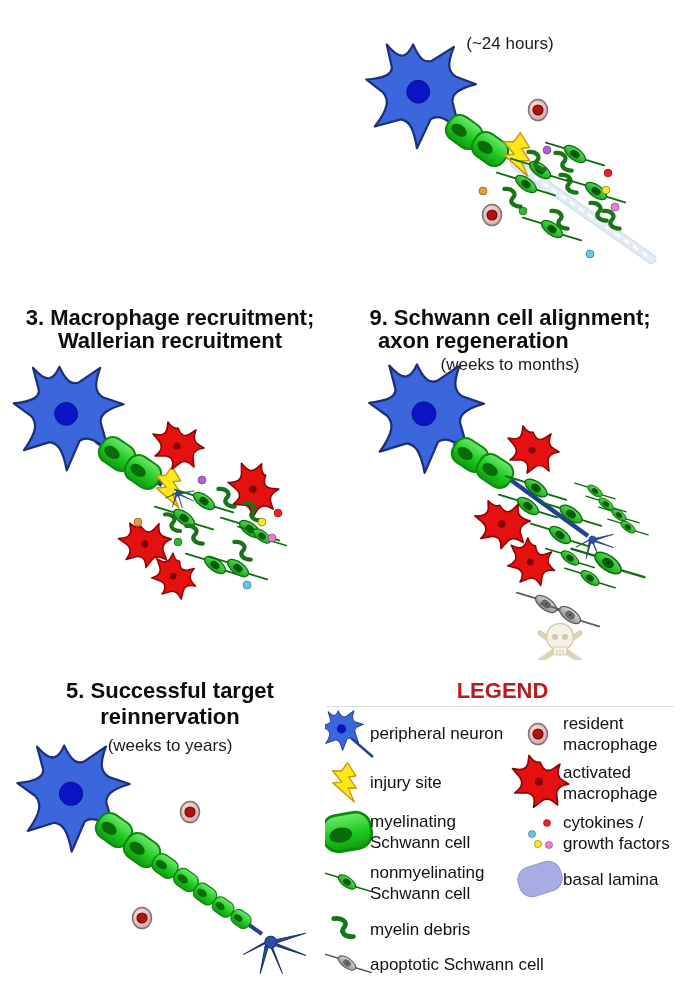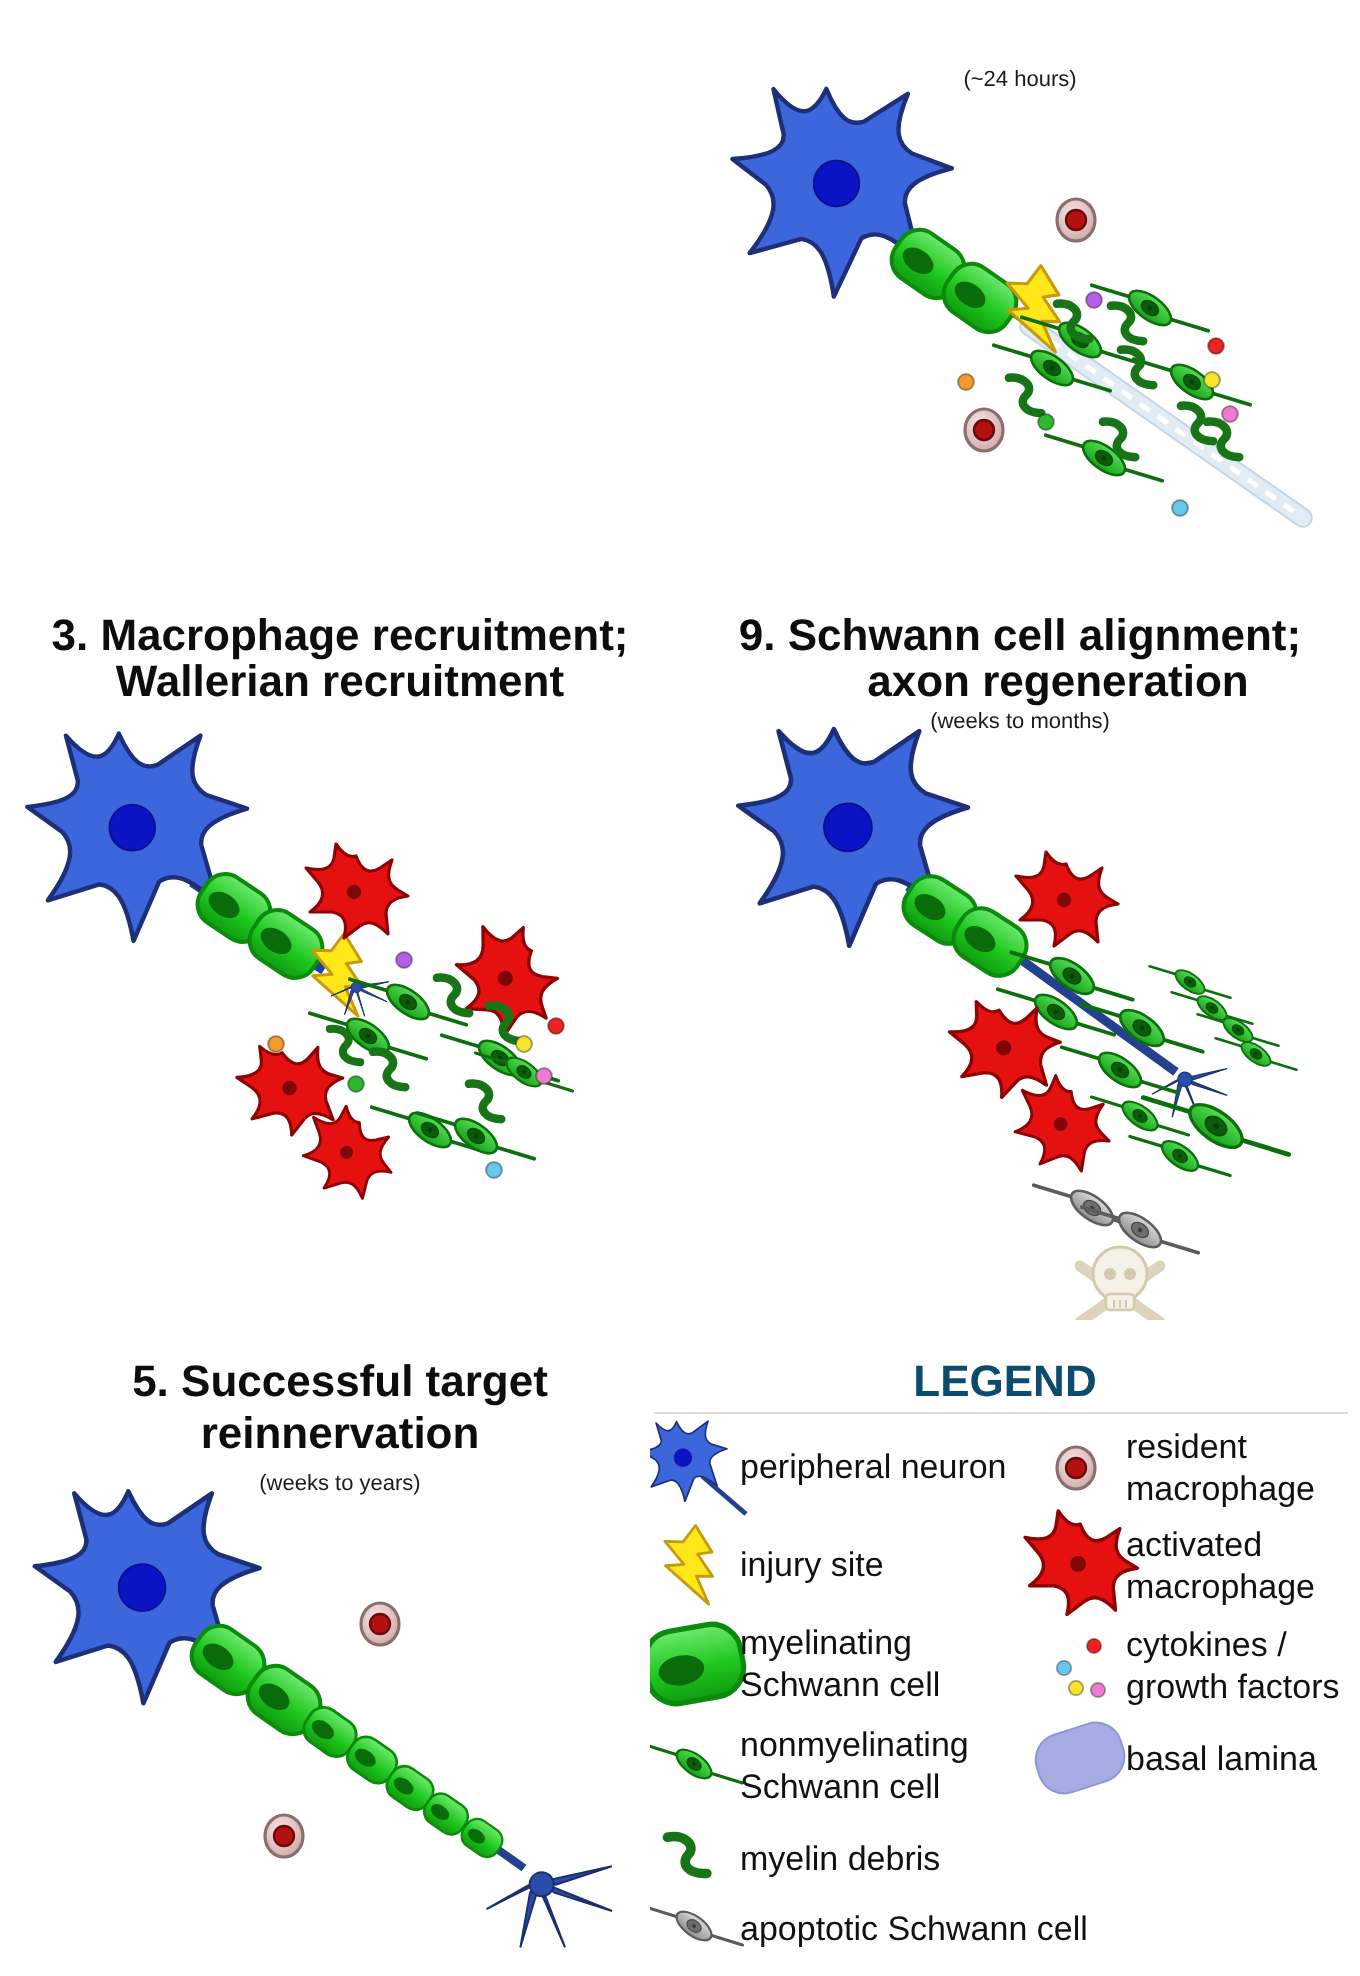--- a/index.html
+++ b/index.html
@@ -2,25 +2,25 @@
 <html><head>
 <meta charset="utf-8">
 <style>
   html,body{margin:0;padding:0;background:#ffffff;}
   .fig{position:relative;width:680px;height:988px;background:#ffffff;
        font-family:"Liberation Sans",sans-serif;overflow:hidden;}
   .panel{position:absolute;}
   .panel svg{position:absolute;left:0;top:0;}
   .p-title{position:absolute;left:0;right:0;text-align:center;
            font-weight:700;font-size:22px;color:#0d0d0d;white-space:pre;}
-  .p-title.left-indent{text-align:center;padding-left:38px;}
+  .p-title.left-indent{text-align:left;padding-left:38px;}
   .p-sub{position:absolute;left:0;right:0;text-align:center;
-         font-size:11px;color:#1a1a1a;}
+         font-size:17px;color:#1a1a1a;}
   .leg-title{position:absolute;left:0;right:0;text-align:center;
-             font-weight:700;font-size:22px;color:#0c4a6e;}
+             font-weight:700;font-size:22px;color:#b91c1c;}
   .legend-rule{position:absolute;left:2px;right:6px;height:1px;background:#dcdcdc;}
   .leg-label{position:absolute;font-size:17px;line-height:21px;color:#111;
              white-space:pre-line;}
 </style>
 </head>
 <body>
 
 <div class="fig">
 
   <svg width="0" height="0" style="position:absolute" aria-hidden="true">

